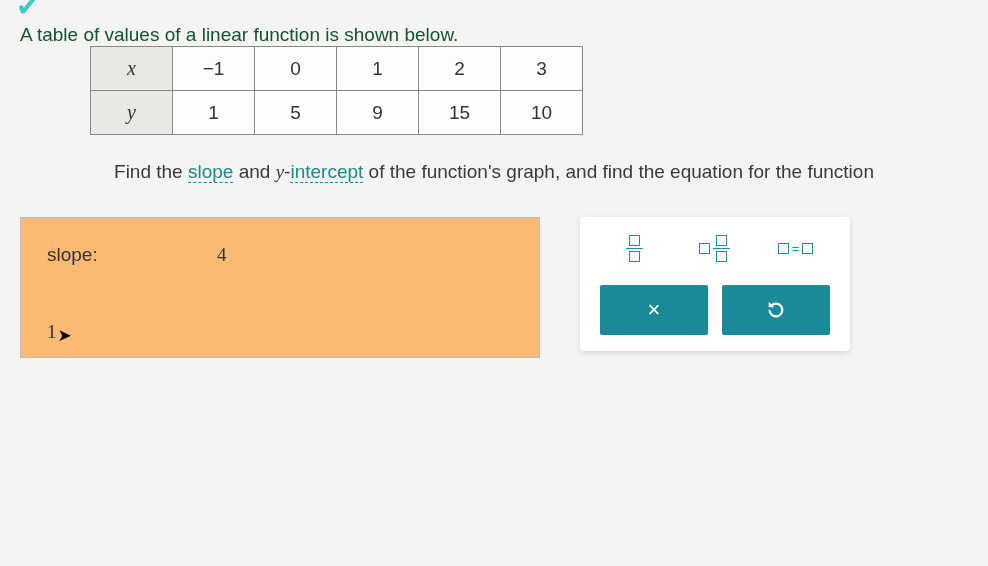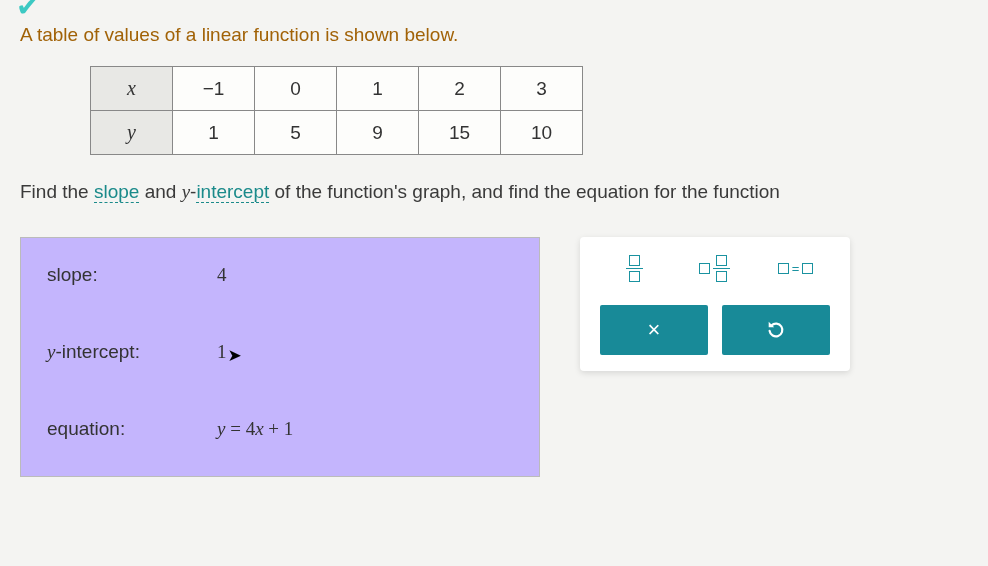--- a/index.html
+++ b/index.html
@@ -17,22 +17,21 @@
     top: -10px;
     left: 16px;
     color: #3cc9c3;
     font-size: 28px;
   }
   .content {
     padding: 24px 20px 0 20px;
   }
   .prompt {
     font-size: 19px;
-    color: #a16207;
-    margin-bottom: 20px;
+    color: #14532d;
     font-weight: 400;
   }
   .data-table {
     border-collapse: collapse;
     margin-left: 70px;
     margin-bottom: 26px;
   }
   .data-table td {
     border: 1px solid #888;
     width: 82px;
@@ -46,33 +45,34 @@
     background: #e8e8e5;
     font-style: italic;
     font-family: "Times New Roman", serif;
     font-size: 20px;
   }
   .instruction {
     font-size: 19px;
     color: #3a3a3a;
     margin-bottom: 34px;
     white-space: nowrap;
+    text-align: center;
   }
   .link-term {
     color: #1a8a8a;
     border-bottom: 1px dashed #1a8a8a;
     cursor: pointer;
   }
   .ital { font-style: italic; font-family: "Times New Roman", serif; }
   .answer-row { display: flex; gap: 40px; align-items: flex-start; }
   .answer-box {
     border: 1px solid #bbb;
     width: 520px;
-    padding: 26px 26px 26px 26px;
-    background: #c4b5fd;
+    padding: 26px 26px 4px 26px;
+    background: #fdba74;
   }
   .answer-line {
     display: flex;
     align-items: center;
     margin-bottom: 55px;
     font-size: 19px;
     color: #333;
   }
   .answer-line:last-child { margin-bottom: 10px; }
   .answer-label { width: 170px; }
@@ -170,28 +170,21 @@
   </p>
 
   <div class="answer-row">
 
     <div class="answer-box">
       <div class="answer-line">
         <span class="answer-label">slope:</span>
         <span class="answer-value">4</span>
       </div>
       <div class="answer-line">
-        <span class="answer-label"><span class="ital">y</span><span>-intercept:</span></span>
         <span class="answer-value"><span>1</span><span class="cursor-arrow">➤</span></span>
-      </div>
-      <div class="answer-line">
-        <span class="answer-label">equation:</span>
-        <span class="answer-value eq-value">
-          <span class="ital">y</span><span class="normal"> = 4</span><span class="ital">x</span><span class="normal"> + 1</span>
-        </span>
       </div>
     </div>
 
     <div class="toolbox">
       <div class="tool-row">
         <div class="tool-item">
           <span class="frac">
               <span class="num"><span class="sq"></span></span>
               <span class="den"><span class="sq"></span></span>
             </span>

